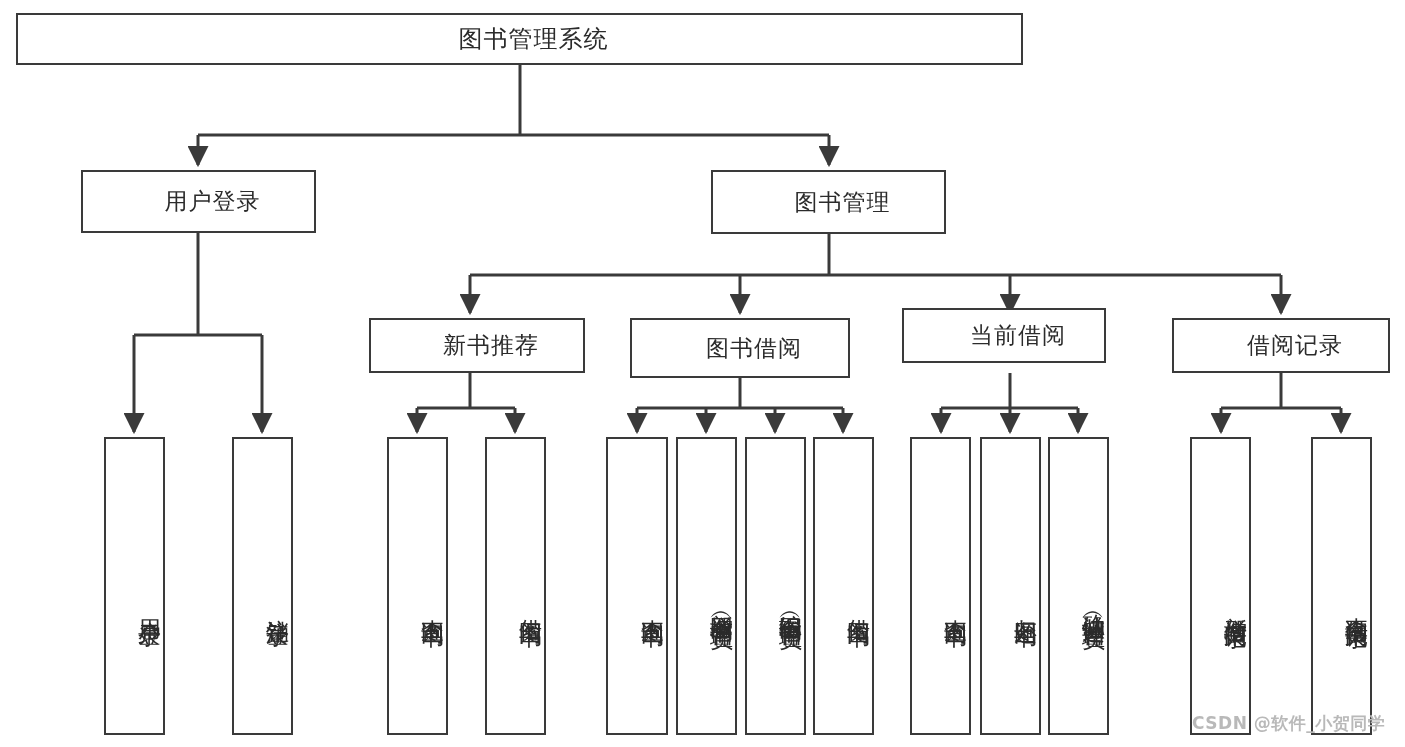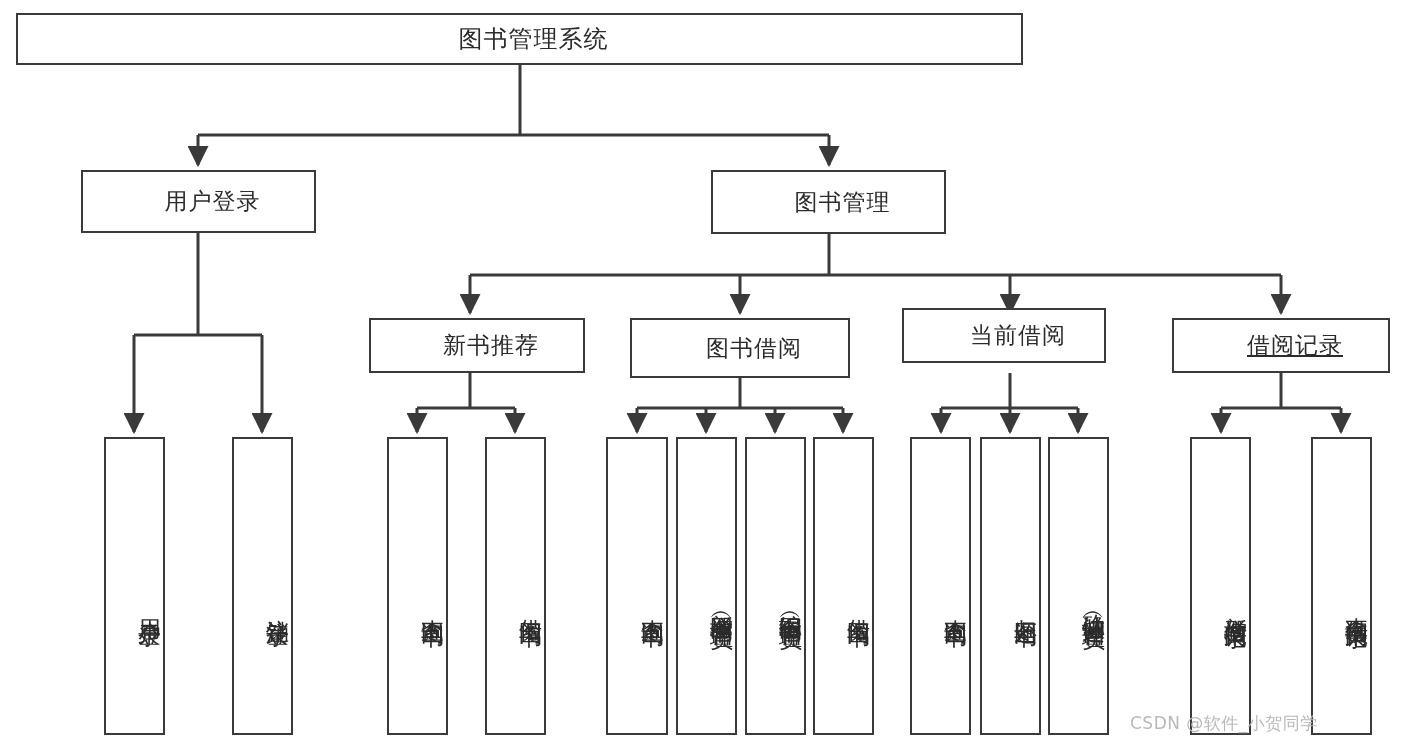--- a/index.html
+++ b/index.html
@@ -127,21 +127,21 @@
   <div class="node horizontal" style="left:81px; top:170px; width:235px; height:63px;">用户登录</div>
 
   <div class="node horizontal" style="left:711px; top:170px; width:235px; height:64px;">图书管理</div>
 
   <div class="node horizontal" style="left:362px; top:318px; width:216px; height:55px;margin-left:7px;">新书推荐</div>
 
   <div class="node horizontal" style="left:630px; top:318px; width:220px; height:60px;">图书借阅</div>
 
   <div class="node horizontal" style="left:902px; top:308px; width:204px; height:55px;">当前借阅</div>
 
-  <div class="node horizontal" style="left:1172px; top:318px; width:218px; height:55px;text-decoration:underline;">借阅记录</div>
+  <div class="node horizontal" style="left:1172px; top:318px; width:218px; height:55px;">借阅记录</div>
 
   <div class="node vertical" style="left:104px; top:437px; width:61px; height:298px;">用户登录</div>
 
   <div class="node vertical" style="left:232px; top:437px; width:61px; height:298px;">注销登录</div>
 
   <div class="node vertical" style="left:387px; top:437px; width:61px; height:298px;">查询图书</div>
 
   <div class="node vertical" style="left:485px; top:437px; width:61px; height:298px;">借阅图书</div>
 
   <div class="node vertical" style="left:606px; top:437px; width:62px; height:298px;">查询图书</div>
@@ -155,15 +155,15 @@
   <div class="node vertical" style="left:910px; top:437px; width:61px; height:298px;">查询图书</div>
 
   <div class="node vertical" style="left:980px; top:437px; width:61px; height:298px;">归还图书</div>
 
   <div class="node vertical" style="left:1048px; top:437px; width:61px; height:298px;">确认归还（管理员）</div>
 
   <div class="node vertical" style="left:1190px; top:437px; width:61px; height:298px;">新增借阅记录</div>
 
   <div class="node vertical" style="left:1311px; top:437px; width:61px; height:298px;">查询借阅记录</div>
 
-  <div class="watermark" style="left:1130px; top:712px;">CSDN @软件_小贺同学</div>
+  <div class="watermark" style="left:1192px; top:712px;font-weight:bold;">CSDN @软件_小贺同学</div>
 
 </div>
 
 </body></html>

